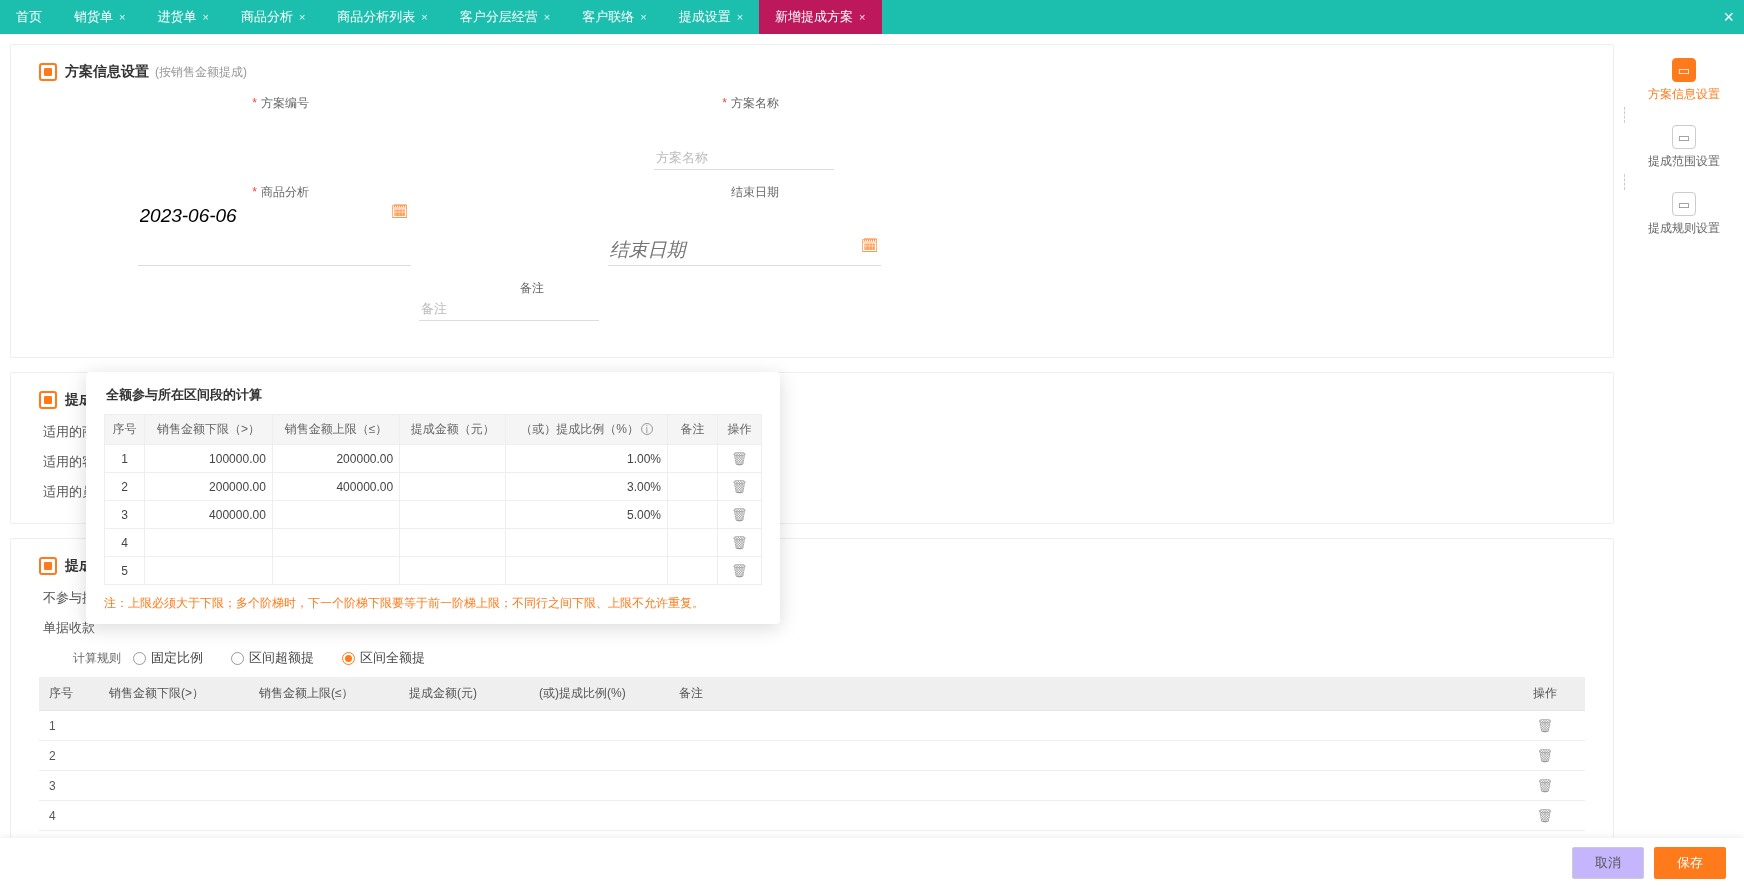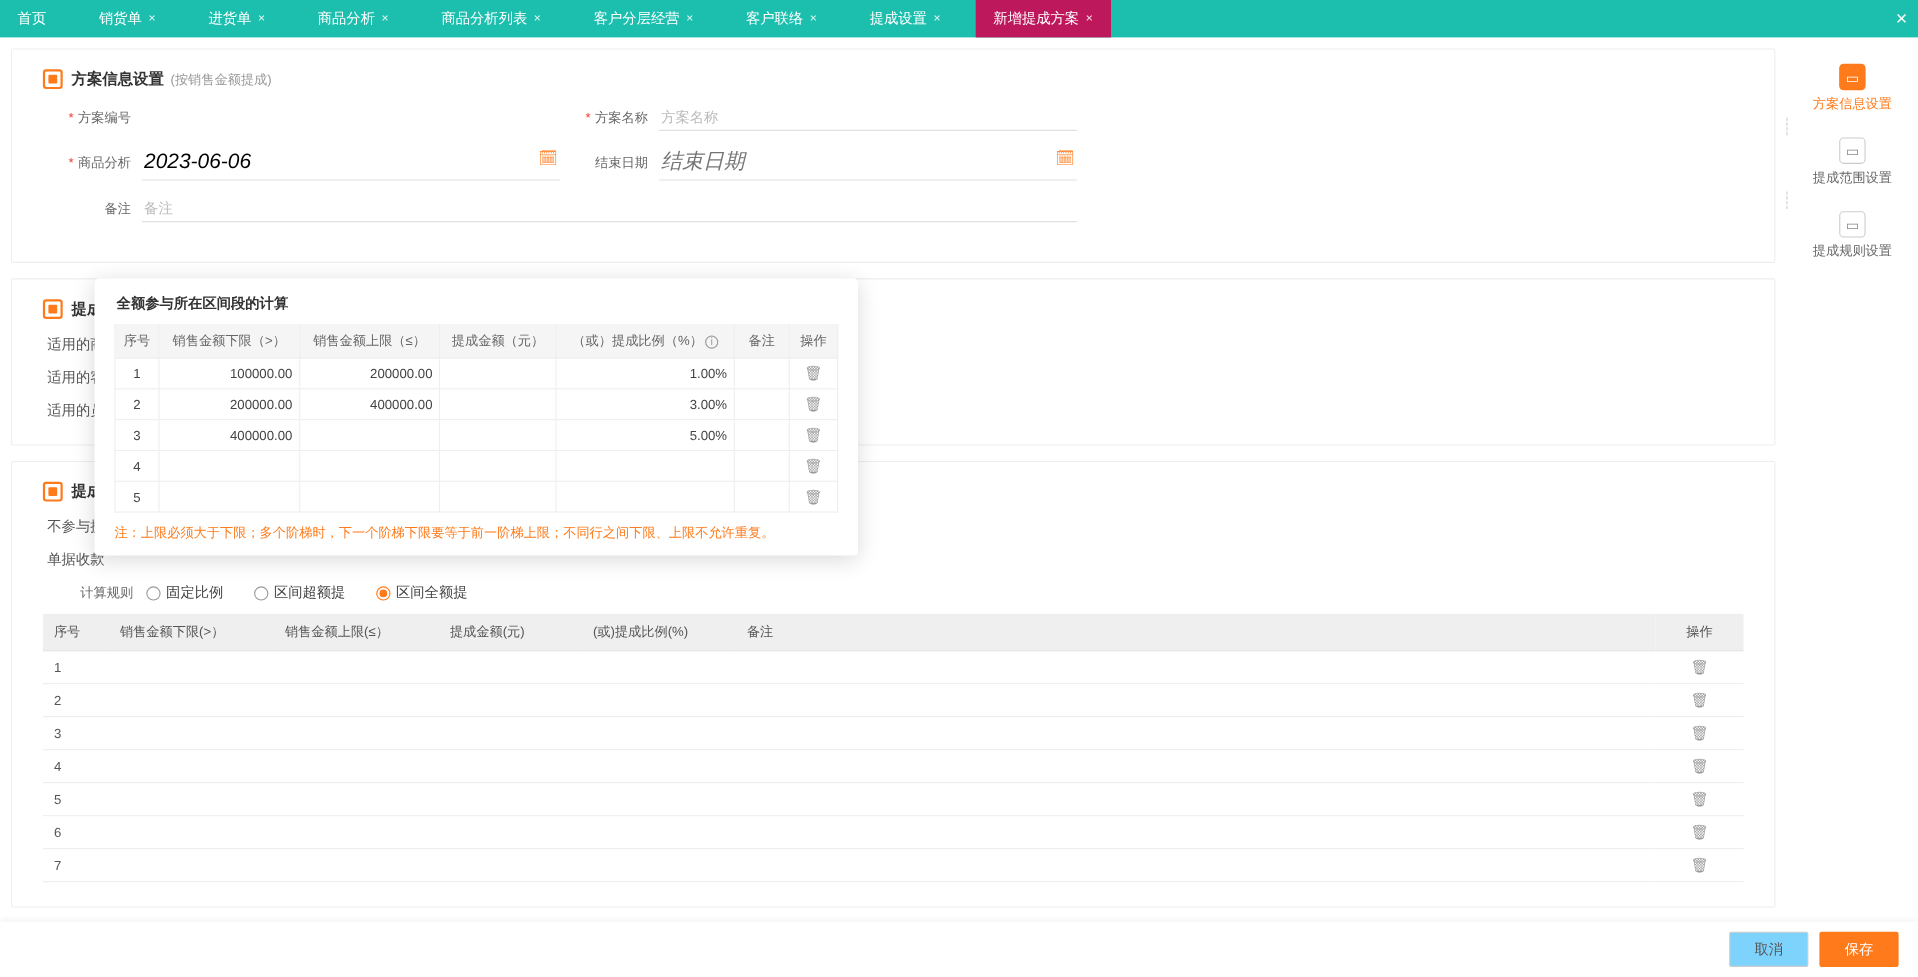--- a/index.html
+++ b/index.html
@@ -25,23 +25,23 @@
 
   
   .panel { background:#fff; border:1px solid #eee; border-radius:2px; padding: 18px 28px 22px 28px; margin-bottom: 14px; position:relative;}
   .panel-head { display:flex; align-items:center; margin-bottom: 14px;}
   .panel-icon { width:18px; height:18px; border:2px solid #ff7a1a; border-radius:3px; margin-right:8px; display:flex; align-items:center; justify-content:center;}
   .panel-icon::before {content:""; width:8px; height:8px; background:#ff7a1a; border-radius:1px;}
   .panel-title { font-size:14px; font-weight:600;}
   .panel-sub { font-size:12px; color:#999; margin-left:6px; font-weight:400;}
 
   .form-row {display:flex; margin-bottom:14px;}
-  .form-item { display:flex; align-items:center; }
+  .form-item { display:flex; align-items:center;flex-direction:column; }
   .form-item.w1 { width: 470px;}
-  .form-item.w2 { width: 470px;}
+  .form-item.w2 { width: 470px; gap: 34px;}
   .flabel { width: 90px; text-align:right; color:#666; font-size:12px; padding-right:10px;}
   .req::before { content:"*"; color:#f44336; margin-right:4px;}
   .input { flex:1; border:none; border-bottom:1px solid #ddd; padding:4px 2px; font-size:13px; outline:none;}
   .input::placeholder { color:#bbb;}
   .input-wrap {flex:1; position:relative; border-bottom:1px solid #ddd;}
   .input-wrap input {border:none; width:100%; padding:4px 24px 4px 2px; font-size:19px; outline:none;font-style:italic;}
   .cal-icon {position:absolute; right:2px; top:2px; font-size:14px; color:#ff7a1a;}
 
   
   .small-line { font-size:13px; color:#555; margin-bottom: 12px; padding-left: 4px;}
@@ -76,31 +76,31 @@
   .big-table td { padding:7px 10px; border-bottom:1px solid #eee; color:#555;}
   .big-table td.op {text-align:center;}
 
   
   .footer {
     position:fixed; bottom:0; right:0; left:0; height:50px; background:#fff;
     display:flex; justify-content:flex-end; align-items:center; padding-right:18px;
     box-shadow: 0 -2px 6px rgba(0,0,0,.06);
   }
   .btn { min-width:72px; height:32px; border-radius:2px; font-size:13px; cursor:pointer; display:inline-flex; align-items:center; justify-content:center; margin-left:10px;}
-  .btn.cancel { background:#7dd3fc; border:1px solid #ccc; color:#555;}
+  .btn.cancel { background:#c4b5fd; border:1px solid #ccc; color:#555;}
   .btn.save { background:#ff7a1a; color:#fff; border:none;}
 
   
   .overlay-host {position:relative;}
 </style>
 </head>
 <body>
 
 <div class="tab-bar">
-  <div id="tabs-host" style="display: flex; gap: 16px;">
+  <div id="tabs-host" style="display: flex;">
       <div class="tab">首页</div>
       <div class="tab">销货单<span class="close">×</span></div>
       <div class="tab">进货单<span class="close">×</span></div>
       <div class="tab">商品分析<span class="close">×</span></div>
       <div class="tab">商品分析列表<span class="close">×</span></div>
       <div class="tab">客户分层经营<span class="close">×</span></div>
       <div class="tab">客户联络<span class="close">×</span></div>
       <div class="tab">提成设置<span class="close">×</span></div>
       <div class="tab active">新增提成方案<span class="close">×</span></div>
     </div>

